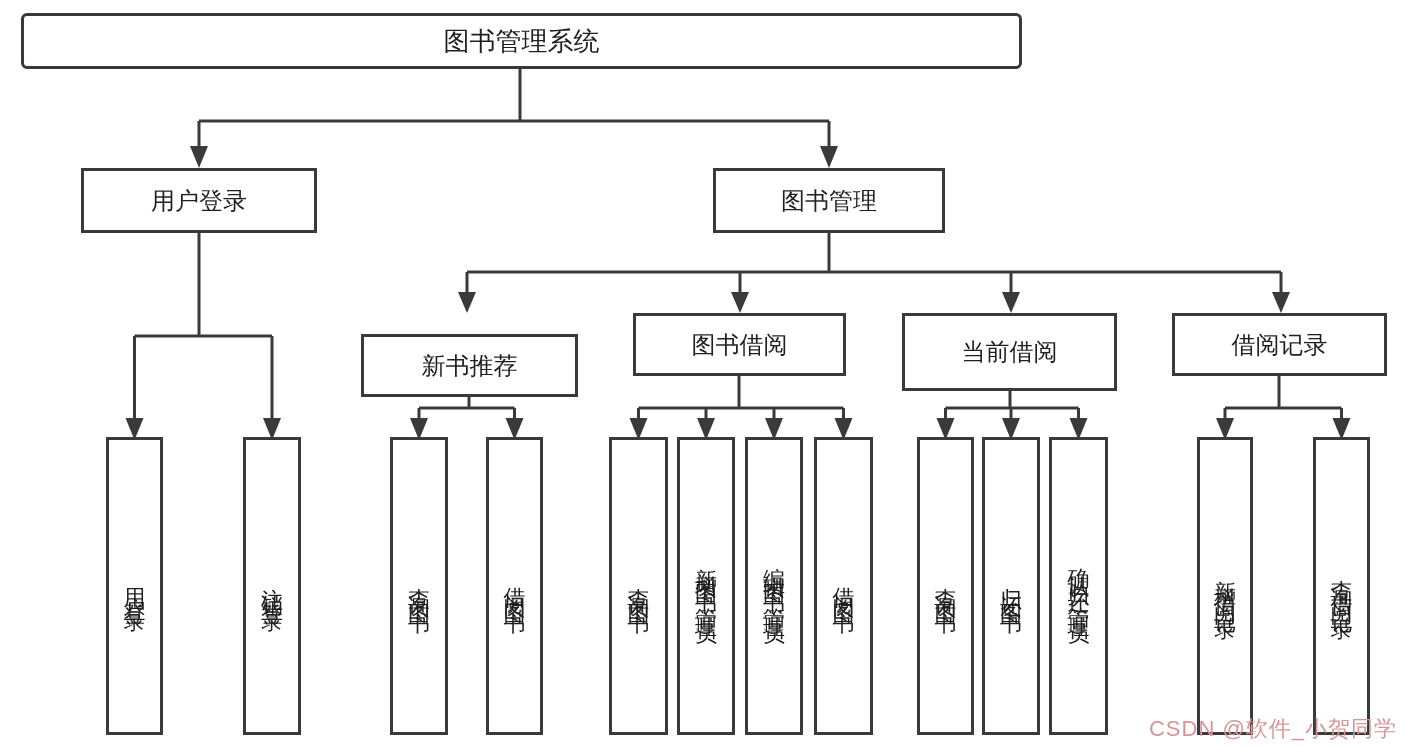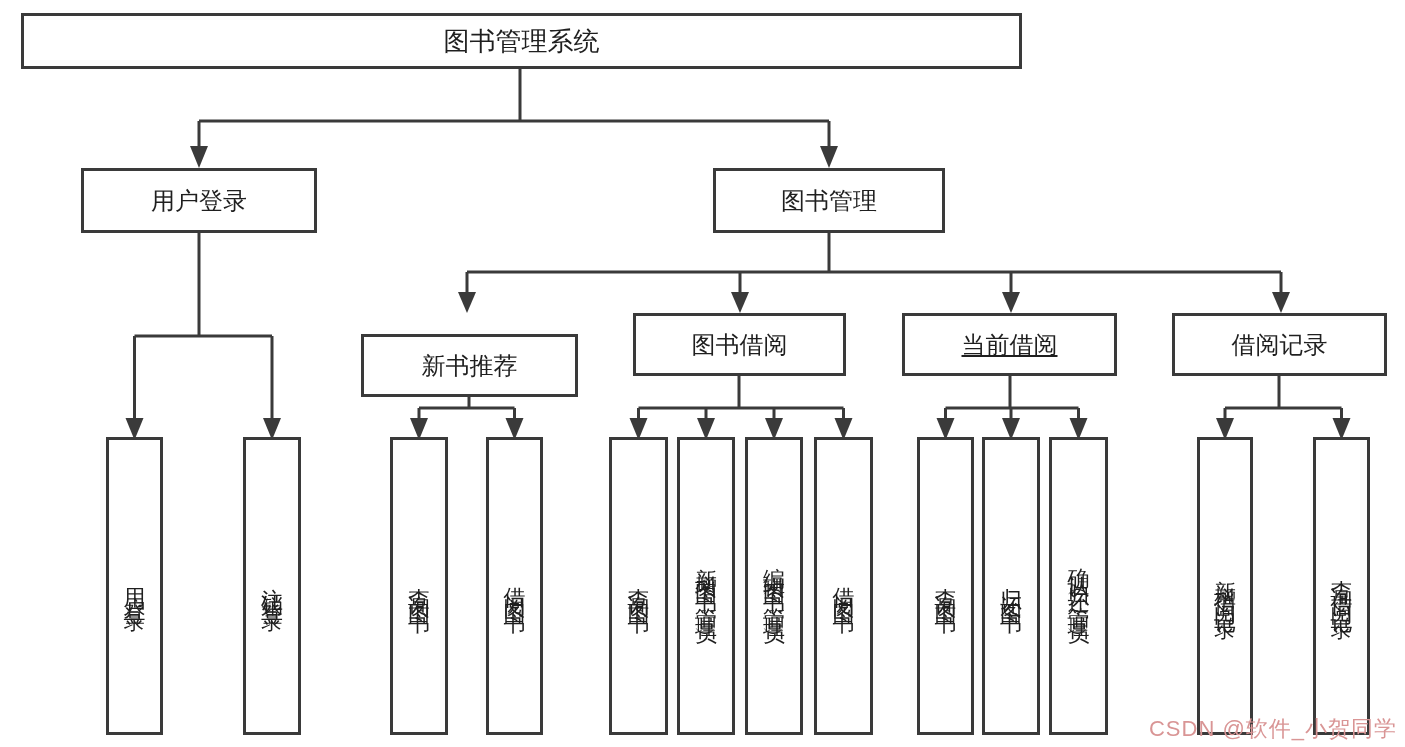--- a/index.html
+++ b/index.html
@@ -100,38 +100,38 @@
     <path d="M1010,376 L1010,408 M945.5,408 L1078.5,408 M945.5,408 L945.5,420 M1011,408 L1011,420 M1078.5,408 L1078.5,420"></path>
     <polygon points="936.5,418 954.5,418 945.5,440"></polygon>
     <polygon points="1002,418 1020,418 1011,440"></polygon>
     <polygon points="1069.5,418 1087.5,418 1078.5,440"></polygon>
 
     <path d="M1279,376 L1279,408 M1225,408 L1341.5,408 M1225,408 L1225,420 M1341.5,408 L1341.5,420"></path>
     <polygon points="1216,418 1234,418 1225,440"></polygon>
     <polygon points="1332.5,418 1350.5,418 1341.5,440"></polygon>
   </svg>
 
-  <div class="node lv1" style="left:21px; top:13px; width:1001px; height:56px;">
+  <div class="node lv1" style="left:21px; top:13px; width:1001px; height:56px;border-radius:6px;">
     <span class="lbl">图书管理系统</span>
   </div>
 
   <div class="node lv2" style="left:81px; top:168px; width:236px; height:65px;">
     <span class="lbl">用户登录</span>
   </div>
   <div class="node lv2" style="left:713px; top:168px; width:232px; height:65px;">
     <span class="lbl">图书管理</span>
   </div>
 
   <div class="node lv3" style="left:361px; top:313px; width:217px; height:63px;margin-top:21px;">
     <span class="lbl">新书推荐</span>
   </div>
   <div class="node lv3" style="left:633px; top:313px; width:213px; height:63px;text-align:right;">
     <span class="lbl">图书借阅</span>
   </div>
-  <div class="node lv3" style="left:902px; top:313px; width:215px; height:63px;text-decoration:underline;">
+  <div class="node lv3" style="left:902px; top:313px; width:215px; height:78px;">
     <span class="lbl">当前借阅</span>
   </div>
   <div class="node lv3" style="left:1172px; top:313px; width:215px; height:63px;">
     <span class="lbl">借阅记录</span>
   </div>
 
   <div class="node leaf" style="left:106px; top:437px; width:57px; height:298px;">
     <span class="lbl">用户登录</span>
   </div>
   <div class="node leaf" style="left:243px; top:437px; width:58px; height:298px;">

